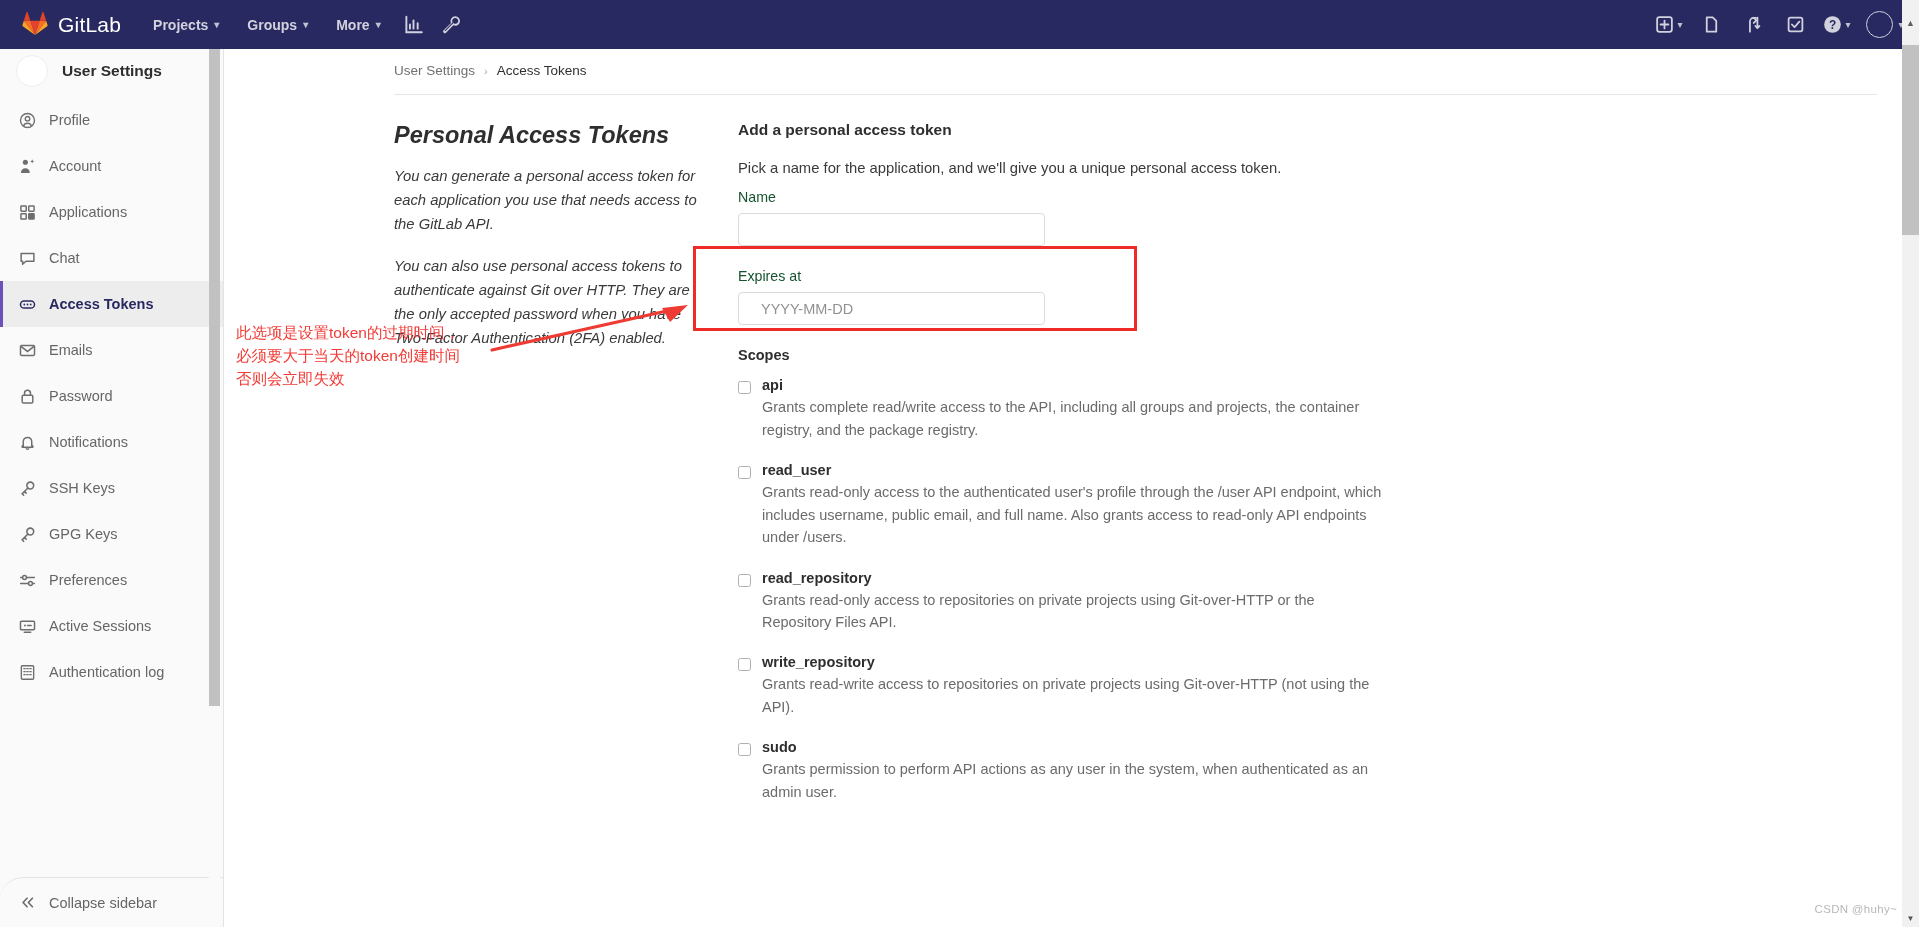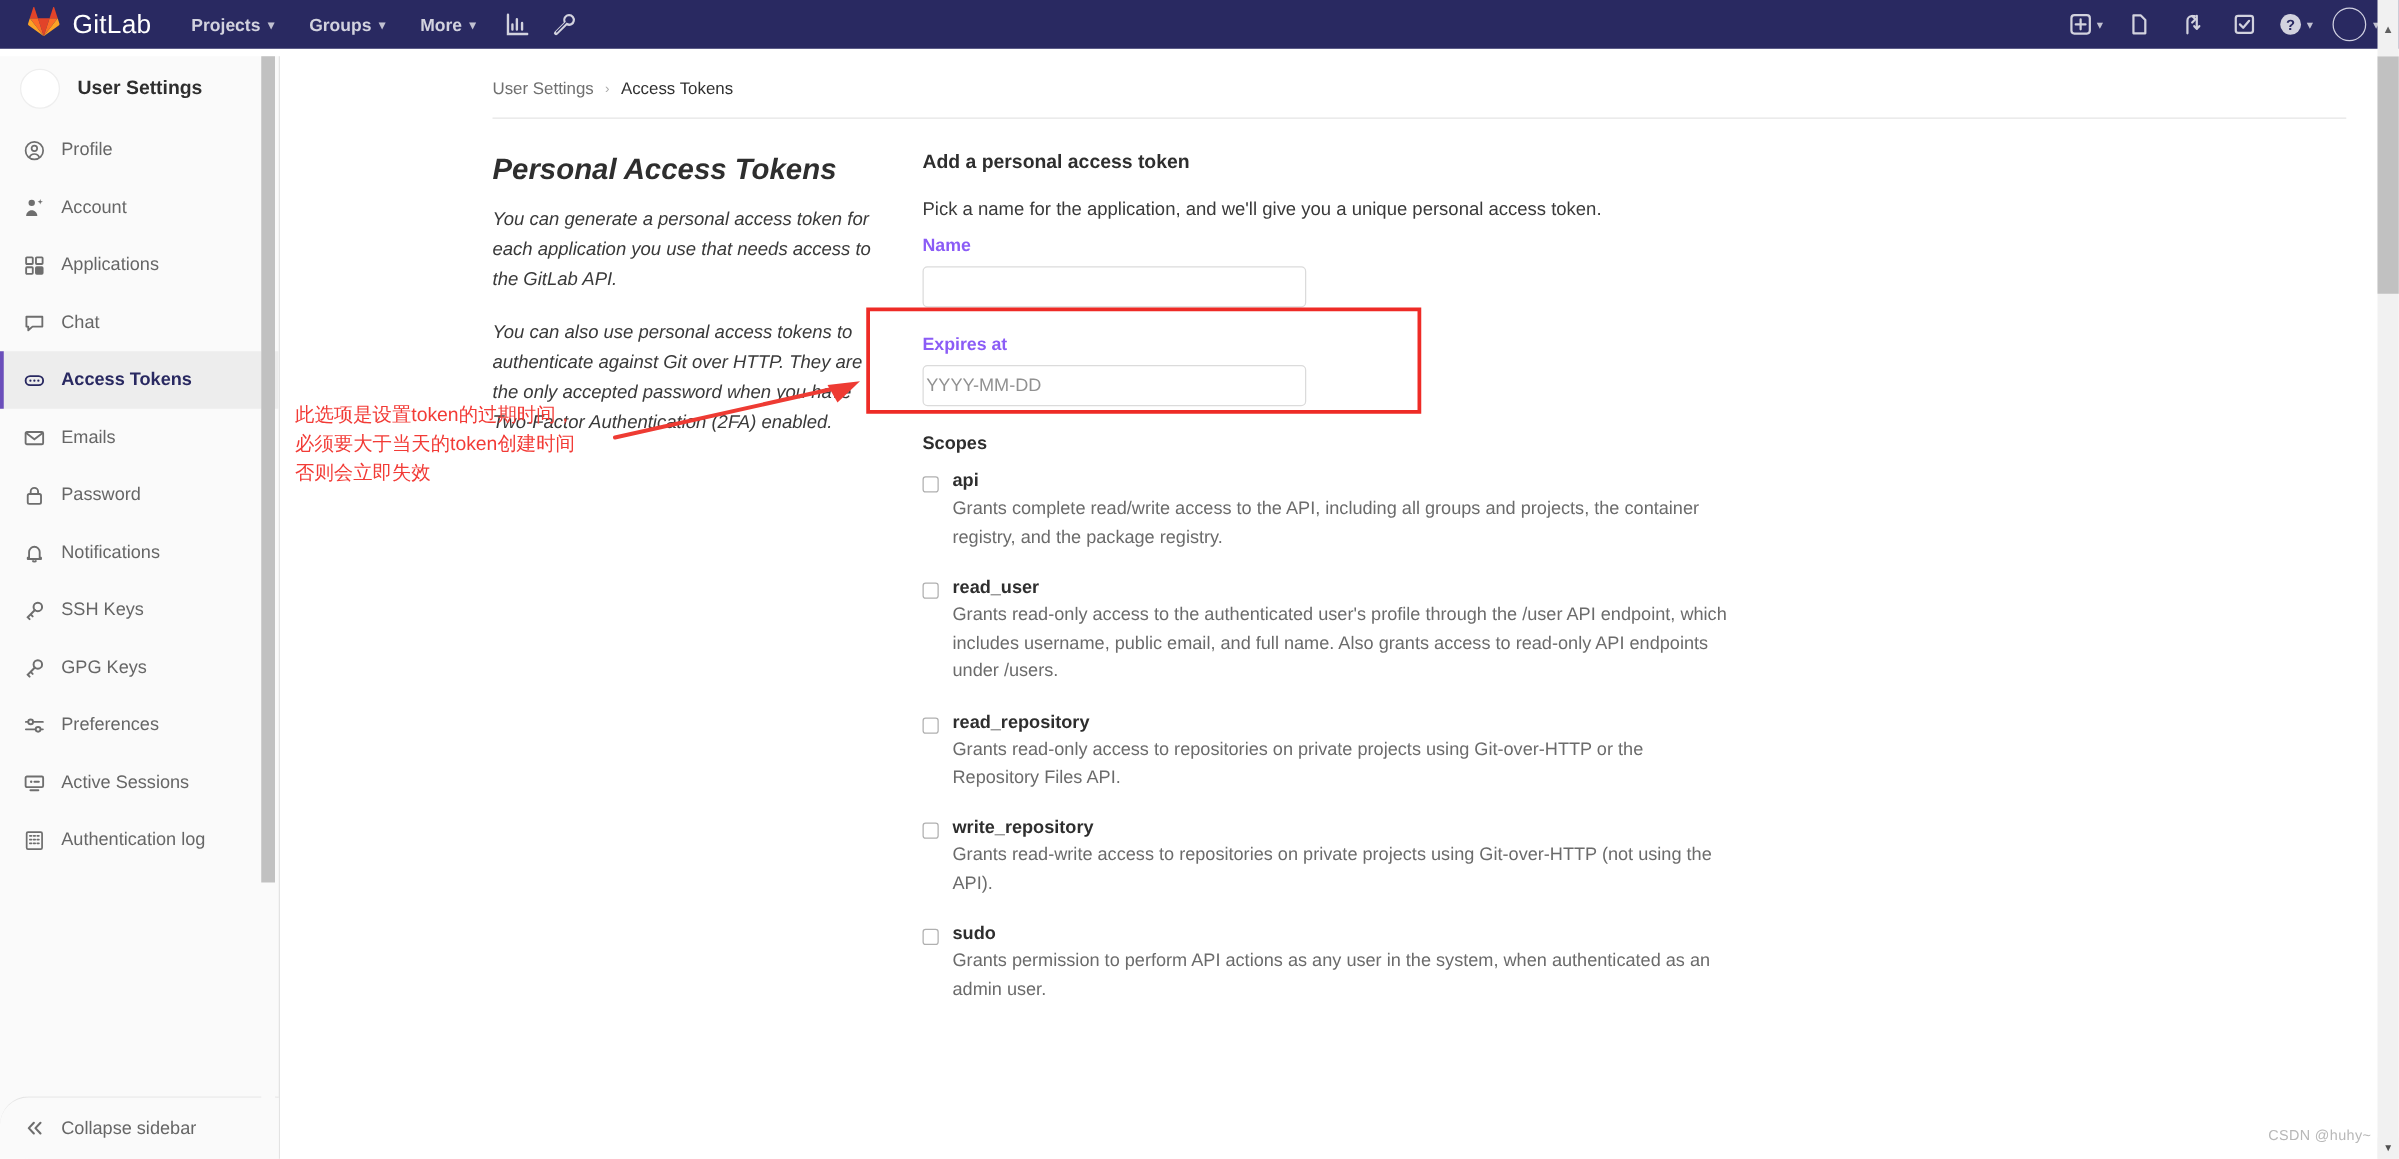--- a/index.html
+++ b/index.html
@@ -8,21 +8,21 @@
     width: 1919px; height: 927px;
     overflow: hidden;
     background: #fff;
     font-family: "Liberation Sans", sans-serif;
     -webkit-font-smoothing: antialiased;
   }
 
   
   #navbar {
     position: absolute; top: 0; left: 0;
-    width: 1919px; height: 39px;
+    width: 1919px; height: 49px;
     background: #292961;
     display: flex; align-items: center;
     z-index: 50;
   }
   .nav-logo {
     display: flex; align-items: center; gap: 10px;
     padding: 0 18px 0 22px;
     height: 45px;
   }
   .nav-logo .logo-text {
@@ -129,27 +129,27 @@
     margin: 0 0 18px 0;
     font-style: italic;
   }
   h2.sec-title {
     font-size: 15.5px; font-weight: bold; color: #2e2e2e;
     margin: 0 0 18px 0;
   }
   .sec-desc { font-size: 14.8px; color: #3a3a3a; margin: 0 0 10px 0; line-height:1.5; }
 
   .field-label {
-    font-size: 14.2px; font-weight: bold; color: #8b5cf6;
+    font-size: 14.2px; font-weight: normal; color: #14532d;
     display: block; margin-bottom: 8px;
   }
   .text-input {
     width: 307px; height: 33px;
     border: 1px solid #dbdbdb; border-radius: 4px;
-    padding: 0 2px; font-size: 14.5px; color: #303030;
+    padding: 0 22px; font-size: 14.5px; color: #303030;
     font-family: "Liberation Sans", sans-serif;
     background: #fff; outline: none;
   }
   .text-input::placeholder { color: #919191; }
 
   .field-name { margin-bottom: 22px; }
   .field-expires { margin-bottom: 0; }
 
   
   #red-box {

